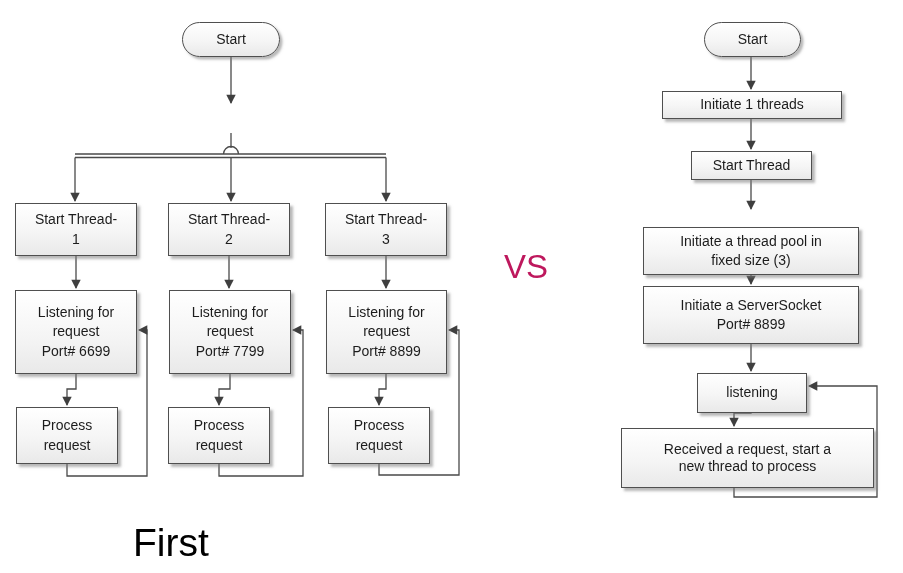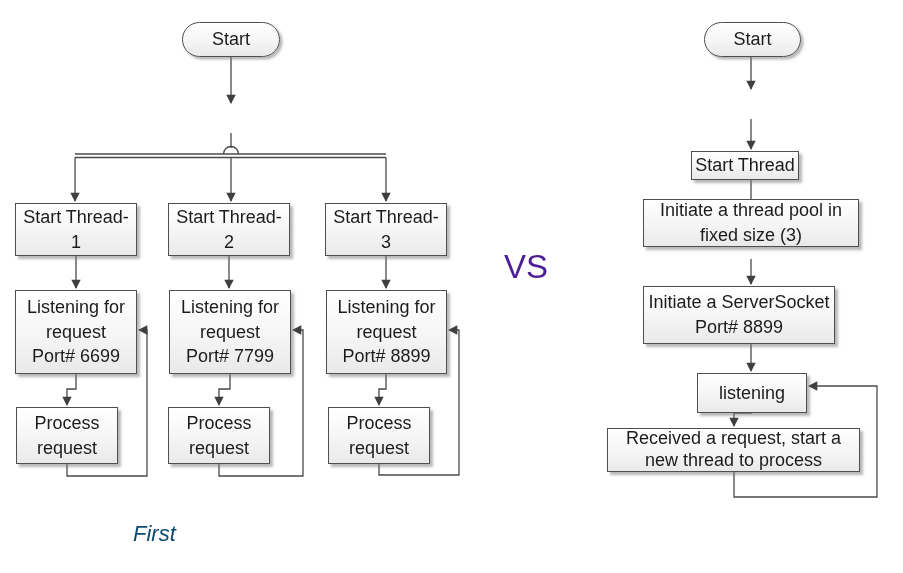--- a/index.html
+++ b/index.html
@@ -21,38 +21,37 @@
     position: absolute;
     box-sizing: border-box;
     z-index: 2;
     border: 1px solid #4f4f4f;
     background: linear-gradient(180deg, #ffffff 0%, #f5f5f5 55%, #e9e9e9 100%);
     box-shadow: 2.5px 2.5px 2.5px rgba(125,125,125,0.55);
     display: flex;
     align-items: center;
     justify-content: center;
     text-align: center;
-    font-size: 18px;
+    font-size: 14px;
     line-height: 1.38;
     color: #1c1c1c;
     white-space: pre-line;
   }
   .terminal { border-radius: 18px; }
   .tight { line-height: 1.2; }
   .caption {
     position: absolute;
     z-index: 2;
-    color: #0c4a6e;
-    font-size: 22px;
-    font-style: italic;
+    color: #000000;
+    font-size: 39px;
   }
   .vs {
     position: absolute;
     z-index: 2;
-    color: #4c1d95;
+    color: #be185d;
     font-size: 33px;
   }
 </style>
 </head>
 <body>
 
 <div id="canvas">
 
   <svg id="edges" viewBox="0 0 903 573" xmlns="http://www.w3.org/2000/svg">
     <defs>
@@ -128,32 +127,33 @@
 request</div>
 
   <div class="node" style="left:168px;top:407px;width:102px;height:57px">Process
 request</div>
 
   <div class="node" style="left:328px;top:407px;width:102px;height:57px">Process
 request</div>
 
   <div class="node terminal" style="left:704px;top:22px;width:97px;height:35px">Start</div>
 
+  <div class="node" style="left:662px;top:91px;width:180px;height:28px">Initiate 1 threads</div>
 
-  <div class="node" style="left:691px;top:151px;width:108px;height:29px">Start Thread</div>
+  <div class="node" style="left:691px;top:151px;width:121px;height:29px">Start Thread</div>
 
-  <div class="node" style="left:643px;top:199px;width:216px;height:48px">Initiate a thread pool in
+  <div class="node" style="left:643px;top:227px;width:216px;height:48px">Initiate a thread pool in
 fixed size (3)</div>
 
-  <div class="node" style="left:643px;top:286px;width:192px;height:58px">Initiate a ServerSocket
+  <div class="node" style="left:643px;top:286px;width:216px;height:58px">Initiate a ServerSocket
 Port# 8899</div>
 
   <div class="node" style="left:697px;top:373px;width:110px;height:40px">listening</div>
 
-  <div class="node tight" style="left:607px;top:428px;width:253px;height:44px">Received a request, start a
+  <div class="node tight" style="left:621px;top:428px;width:253px;height:60px">Received a request, start a
 new thread to process</div>
 
   <div class="vs" style="left:504px;top:248px">VS</div>
 
   <div class="caption" style="left:133px;top:521px">First</div>
 
 
 </div>
 
 </body></html>

